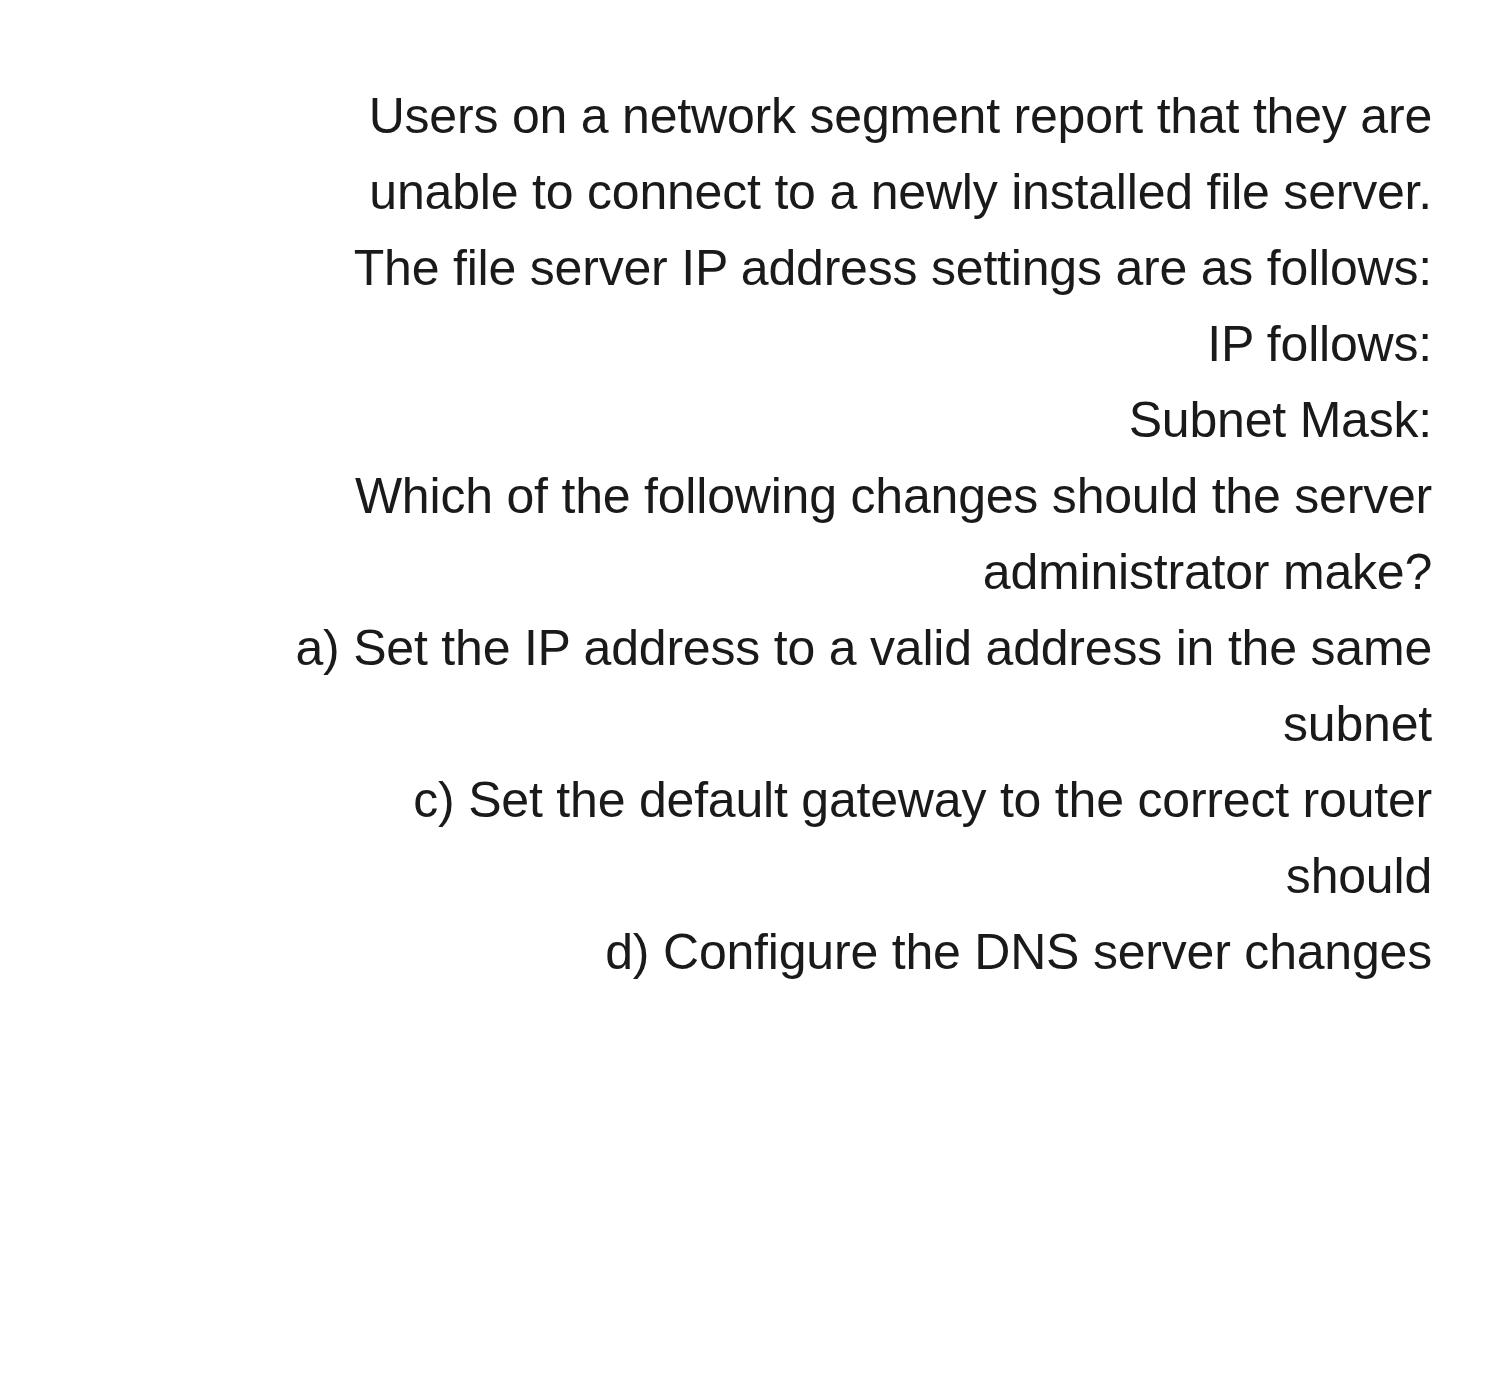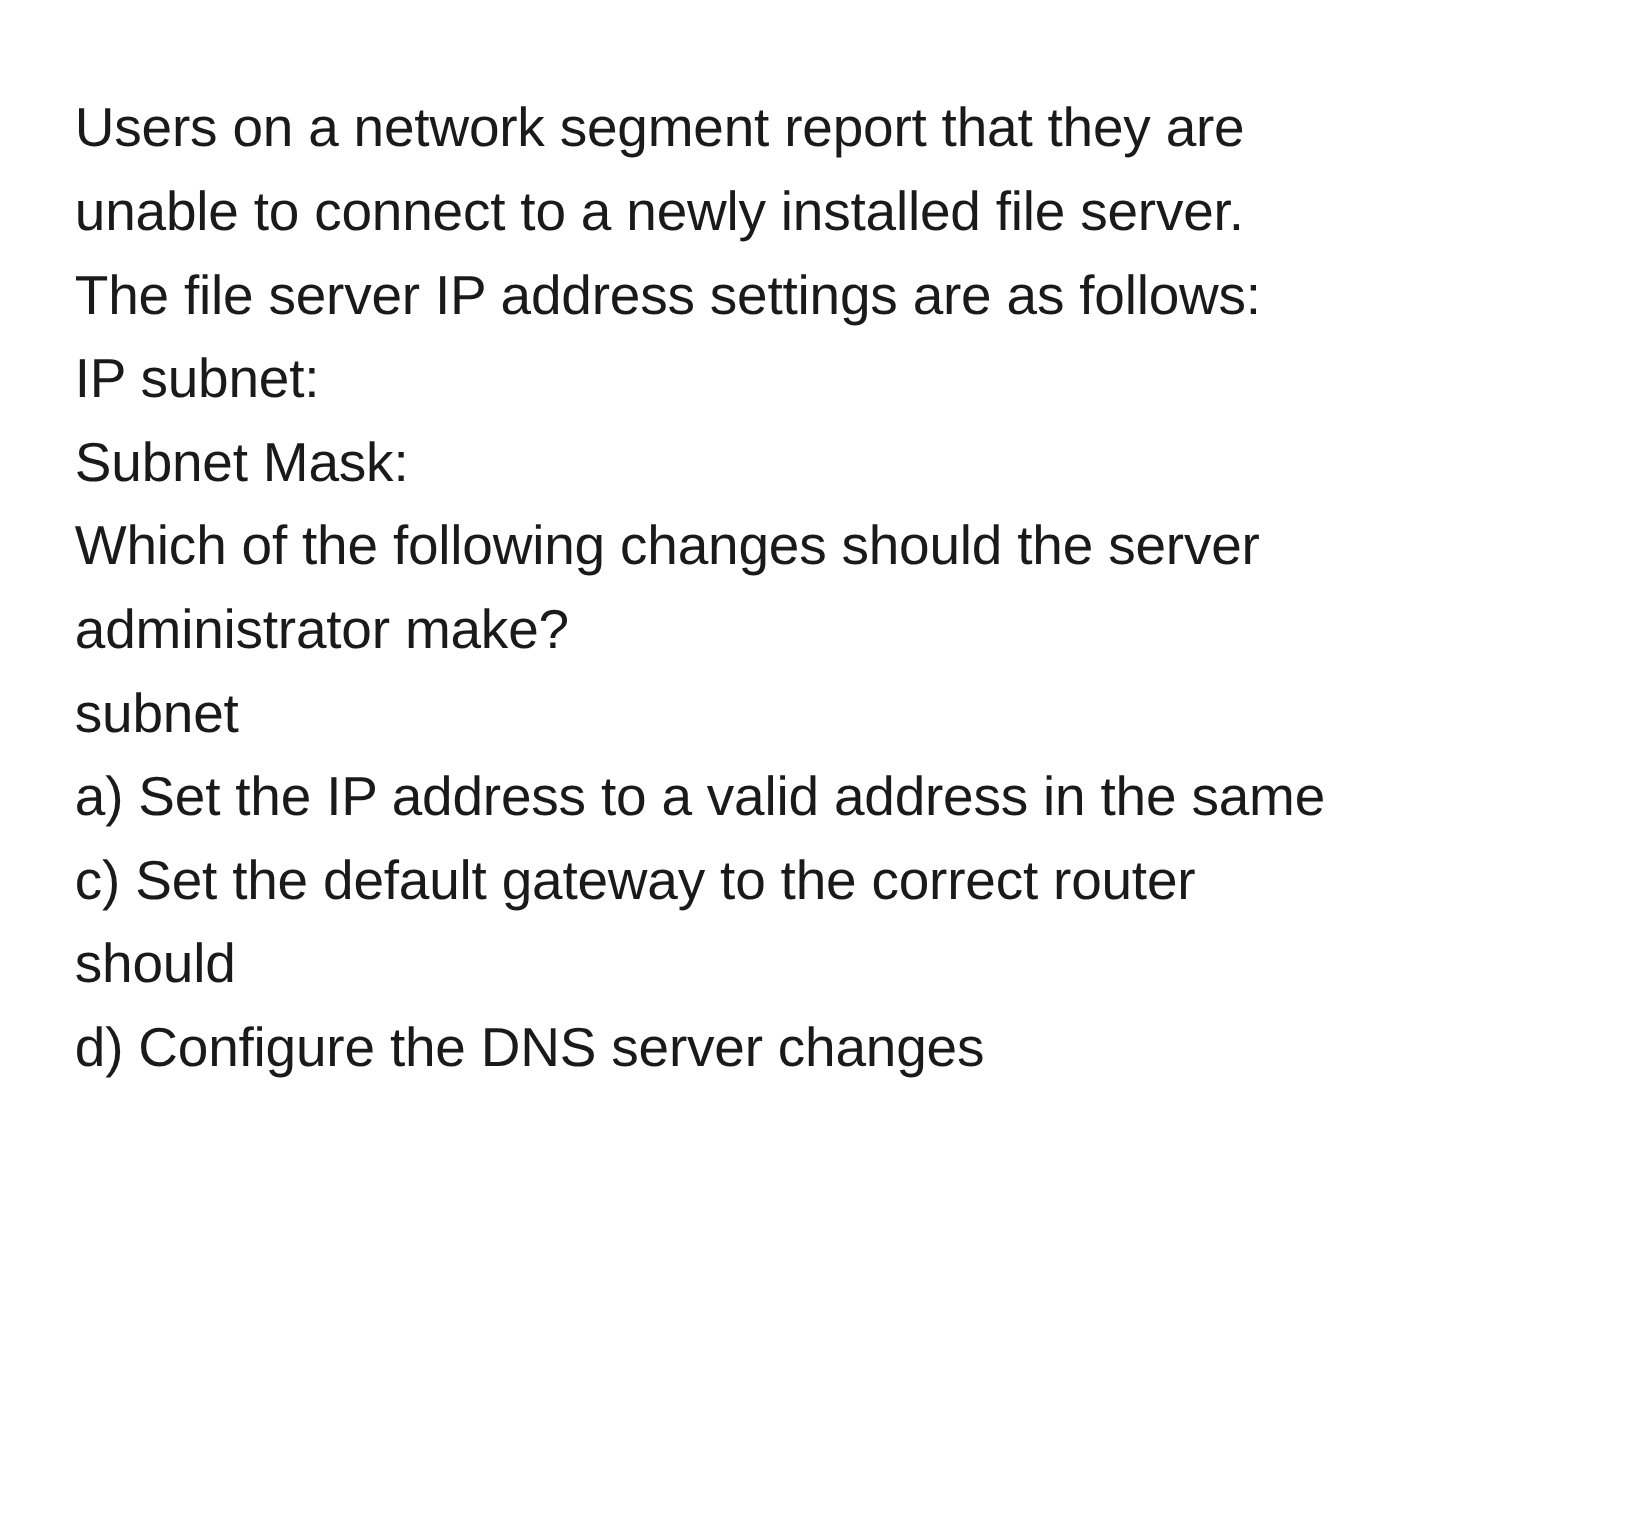--- a/index.html
+++ b/index.html
@@ -19,33 +19,34 @@
       width: 100%;
     }
     .question-text {
       font-size: 50px;
       line-height: 1.52;
       font-weight: 400;
       letter-spacing: -0.2px;
     }
     .line {
       display: block;
+      text-align: right;
     }
   </style>
 </head>
 <body>
 
 <div class="question-container">
   <div class="question-text">
     <span class="line">Users on a network segment report that they are</span>
     <span class="line">unable to connect to a newly installed file server.</span>
     <span class="line">The file server IP address settings are as follows:</span>
-    <span class="line">IP subnet:</span>
+    <span class="line">IP follows:</span>
     <span class="line">Subnet Mask:</span>
     <span class="line">Which of the following changes should the server</span>
     <span class="line">administrator make?</span>
+    <span class="line">a) Set the IP address to a valid address in the same</span>
     <span class="line">subnet</span>
-    <span class="line">a) Set the IP address to a valid address in the same</span>
     <span class="line">c) Set the default gateway to the correct router</span>
     <span class="line">should</span>
     <span class="line">d) Configure the DNS server changes</span>
   </div>
 </div>
 
 </body></html>

